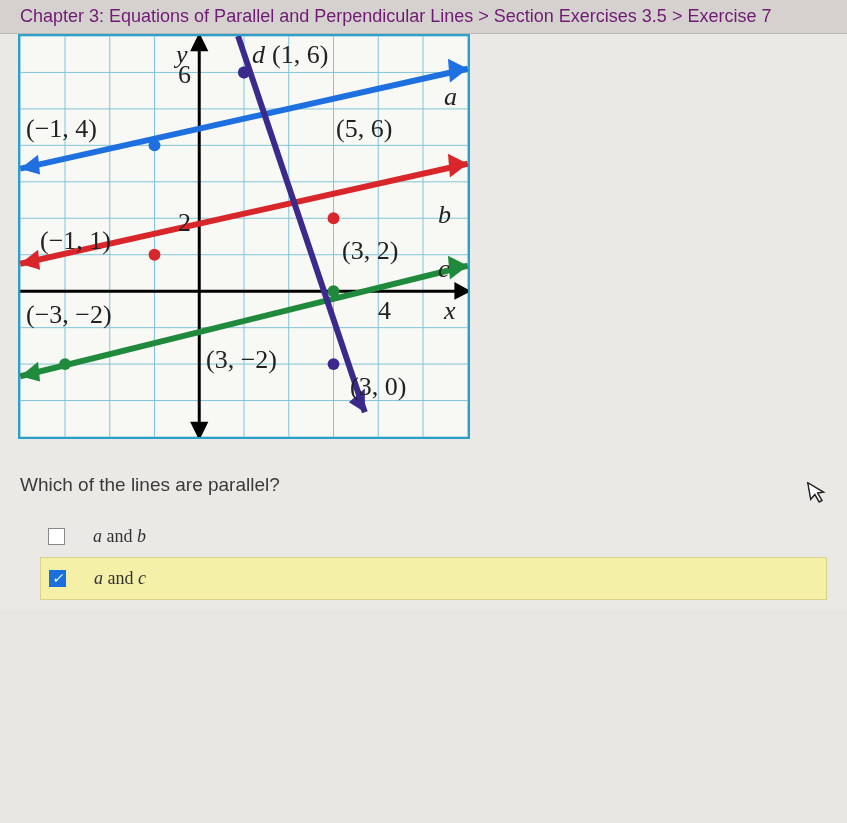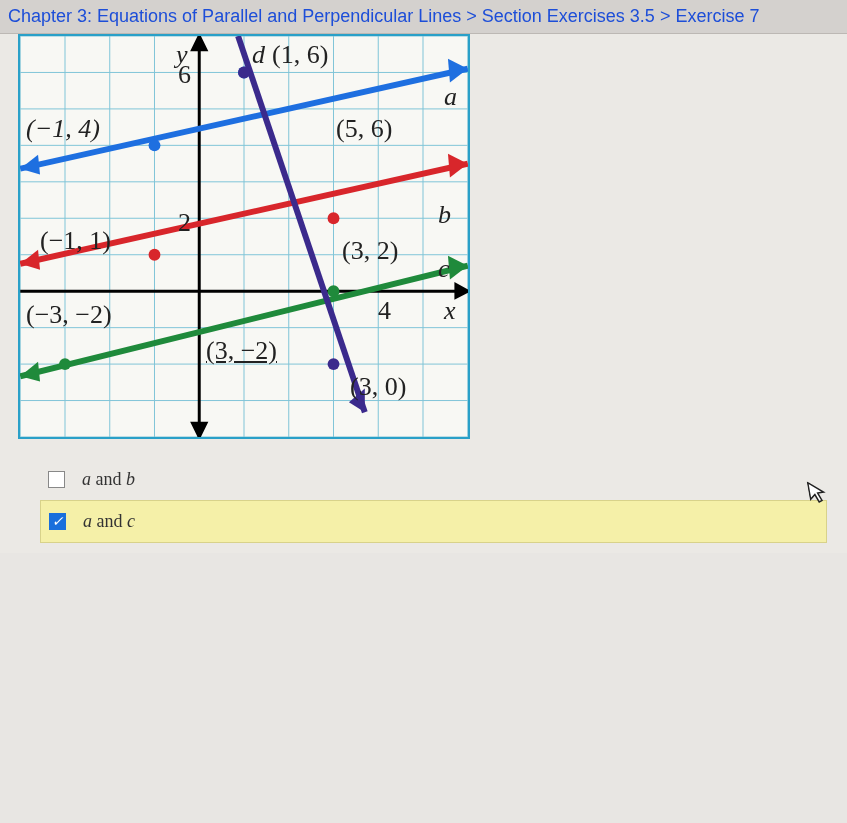--- a/index.html
+++ b/index.html
@@ -7,23 +7,23 @@
     font-family: Arial, Helvetica, sans-serif;
     background: #e8e6e3;
     width: 847px;
     height: 823px;
     overflow: hidden;
     position: relative;
   }
   .breadcrumb {
     background: #d4d1ce;
     border-bottom: 1px solid #bcb8b4;
-    padding: 6px 8px;
+    padding: 6px 20px;
     font-size: 18px;
-    color: #1d4ed8;
+    color: #701a75;
     white-space: nowrap;
   }
   .content {
     padding: 0 0 0 0;
     background: #ebe9e5;
   }
   .graph-wrap {
     padding: 0 0 10px 18px;
   }
   .graph {
@@ -52,21 +52,21 @@
     padding: 25px 20px 10px 20px;
     font-size: 19px;
     color: #3a3a38;
   }
   .options {
     padding: 10px 20px 10px 40px;
   }
   .option {
     display: flex;
     align-items: center;
-    gap: 17px;
+    gap: 28px;
     padding: 10px 8px;
     font-size: 18px;
     font-style: italic;
     font-family: "Times New Roman", serif;
     color: #333;
   }
   .option .txt { font-style: normal; }
   .option .txt i { font-style: italic; }
   .option.selected {
     background: #f5f0a8;
@@ -181,31 +181,32 @@
       <span class="glabel" style="left:156px; top:4px; font-style:italic;">y</span>
       <span class="glabel" style="left:158px; top:24px;">6</span>
       <span class="glabel" style="left:158px; top:172px;">2</span>
       <span class="glabel" style="left:358px; top:260px;">4</span>
       <span class="glabel" style="left:424px; top:260px; font-style:italic;">x</span>
 
       <span class="glabel" style="left:232px; top:4px; font-style:italic;">d</span>
       <span class="glabel" style="left:252px; top:4px;">(1, 6)</span>
       <span class="glabel" style="left:424px; top:46px; font-style:italic;">a</span>
       <span class="glabel" style="left:316px; top:78px;">(5, 6)</span>
-      <span class="glabel" style="left:6px; top:78px;font-style:italic;">(−1, 4)</span>
+      <span class="glabel" style="left:6px; top:78px;">(−1, 4)</span>
       <span class="glabel" style="left:20px; top:190px;">(−1, 1)</span>
       <span class="glabel" style="left:322px; top:200px;">(3, 2)</span>
       <span class="glabel" style="left:418px; top:164px; font-style:italic;">b</span>
       <span class="glabel" style="left:418px; top:218px; font-style:italic;">c</span>
       <span class="glabel" style="left:6px; top:264px;text-align:right;">(−3, −2)</span>
-      <span class="glabel" style="left:186px; top:300px;text-decoration:underline;">(3, −2)</span>
+      <span class="glabel" style="left:186px; top:309px;">(3, −2)</span>
       <span class="glabel" style="left:330px; top:300px;margin-top:36px;">(3, 0)</span>
     </div>
   </div>
 
+  <div class="question">Which of the lines are parallel?</div>
 
   <div class="options">
     <div class="option">
       <span class="chk"></span>
       <span class="txt"><i>a</i> and <i>b</i></span>
     </div>
     <div class="option selected">
       <span class="chk on">✓</span>
       <span class="txt"><i>a</i> and <i>c</i></span>
     </div>

